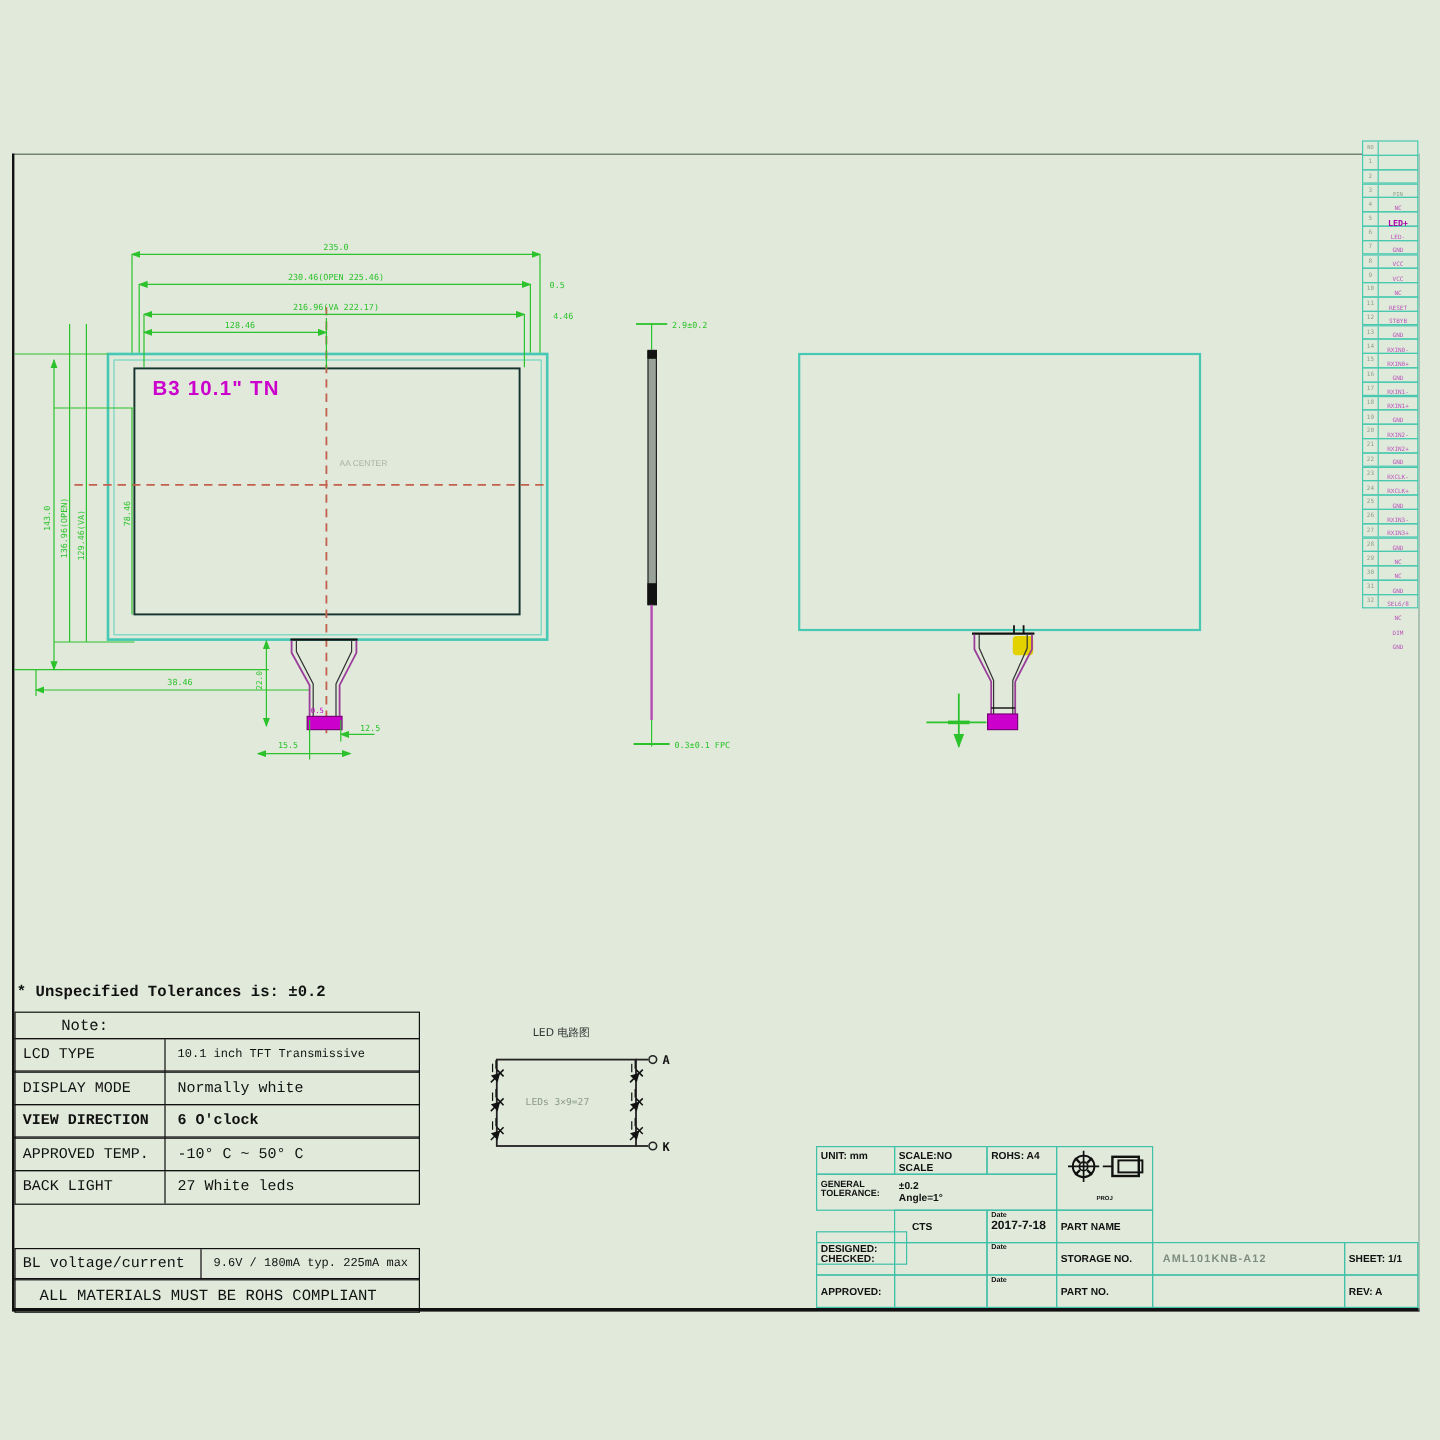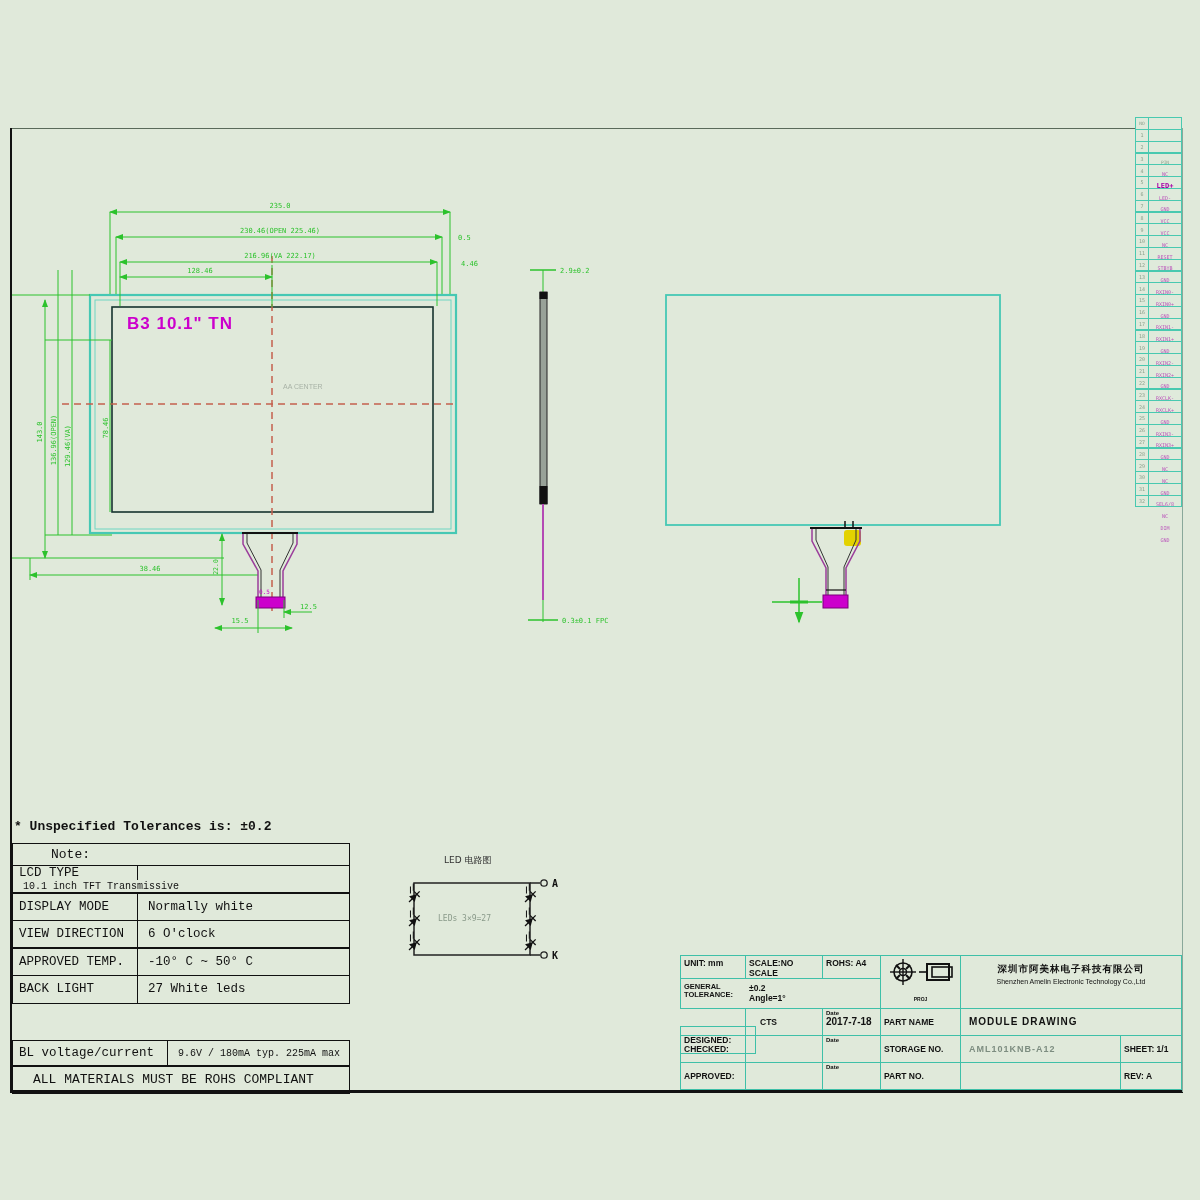--- a/index.html
+++ b/index.html
@@ -232,29 +232,29 @@
   <div class="b3-label">B3 10.1" TN</div>
   <div class="aa-center">AA CENTER</div>
   <div class="led-title">LED 电路图</div>
   <div class="led-center">LEDs 3×9=27</div>
 
   <div class="tol-note">* Unspecified Tolerances is: ±0.2</div>
 
   <div class="spec">
     <div class="note-row">Note:</div>
     <div>
-        <div class="srow" style="height: 27px; flex-direction: column;">
+        <div class="srow" style="height: 27px;">
           <div class="slabel">LCD TYPE</div>
           <div class="sval small">10.1 inch TFT Transmissive</div>
         </div>
         <div class="srow" style="height: 27px;">
           <div class="slabel">DISPLAY MODE</div>
           <div class="sval">Normally white</div>
         </div>
-        <div class="srow" style="height: 27px;">
+        <div class="srow" style="height: 27px; font-weight: bold;">
           <div class="slabel">VIEW DIRECTION</div>
           <div class="sval">6 O'clock</div>
         </div>
         <div class="srow" style="height: 27px;">
           <div class="slabel">APPROVED TEMP.</div>
           <div class="sval">-10° C ~ 50° C</div>
         </div>
         <div class="srow" style="height: 27px;">
           <div class="slabel">BACK LIGHT</div>
           <div class="sval">27 White leds</div>
@@ -288,41 +288,34 @@
         <circle cx="22" cy="16" r="3.5" fill="none" stroke="#111" stroke-width="1.4"></circle>
         <line x1="9" y1="16" x2="35" y2="16" stroke="#111" stroke-width="1.4"></line>
         <line x1="22" y1="3" x2="22" y2="29" stroke="#111" stroke-width="1.4"></line>
         <path d="M15,9 L19,13 M29,9 L25,13 M15,23 L19,19 M29,23 L25,19" stroke="#111" stroke-width="2"></path>
         <line x1="38" y1="16" x2="46" y2="16" stroke="#111" stroke-width="1.6"></line>
         <rect x="46" y="8" width="22" height="16" fill="none" stroke="#111" stroke-width="2"></rect>
         <rect x="51" y="11" width="20" height="10" fill="none" stroke="#111" stroke-width="1.6"></rect>
       </svg>
       <span class="proj-lbl">PROJ</span>
     </div>
-    <div class="tcell" style="left:280px;top:0;width:222px;height:54px;">
-      <span class="company-cn">深圳市阿美林电子科技有限公司</span>
-      <span class="company-en">Shenzhen Amelin Electronic Technology Co.,Ltd</span>
-    </div>
 
     <div class="tcell" style="left:0;top:71px;width:76px;height:28px;">
         <span class="lbl" style="padding-top:8px;">DESIGNED:</span>
       </div>
     <div class="tcell" style="left:65px;top:53px;width:78px;height:28px;">
         <span class="lbl" style="padding-top:8px;padding-left:14px;">CTS</span>
       </div>
     <div class="tcell" style="left:142px;top:53px;width:59px;height:28px;">
       <span class="date-lbl">Date</span>
       <span class="date-val">2017-7-18</span>
     </div>
     <div class="tcell" style="left:200px;top:53px;width:81px;height:28px;">
         <span class="lbl" style="padding-top:8px;">PART NAME</span>
       </div>
-    <div class="tcell" style="left:280px;top:53px;width:222px;height:28px;">
-        <span class="big-val">MODULE DRAWING</span>
-      </div>
 
     <div class="tcell" style="left:0;top:80px;width:66px;height:28px;">
         <span class="lbl" style="padding-top:8px;">CHECKED:</span>
       </div>
     <div class="tcell" style="left:65px;top:80px;width:78px;height:28px;"></div>
     <div class="tcell" style="left:142px;top:80px;width:59px;height:28px;">
         <span class="date-lbl">Date</span>
       </div>
     <div class="tcell" style="left:200px;top:80px;width:81px;height:28px;">
         <span class="lbl" style="padding-top:8px;">STORAGE NO.</span>

